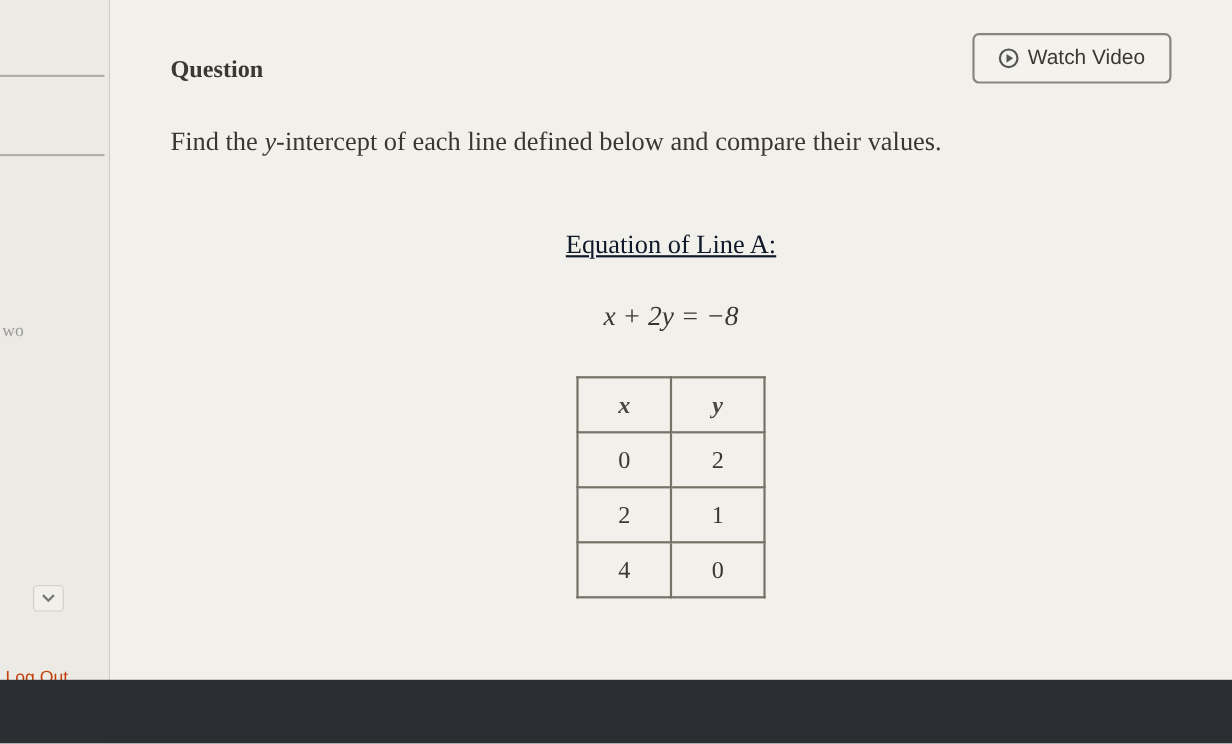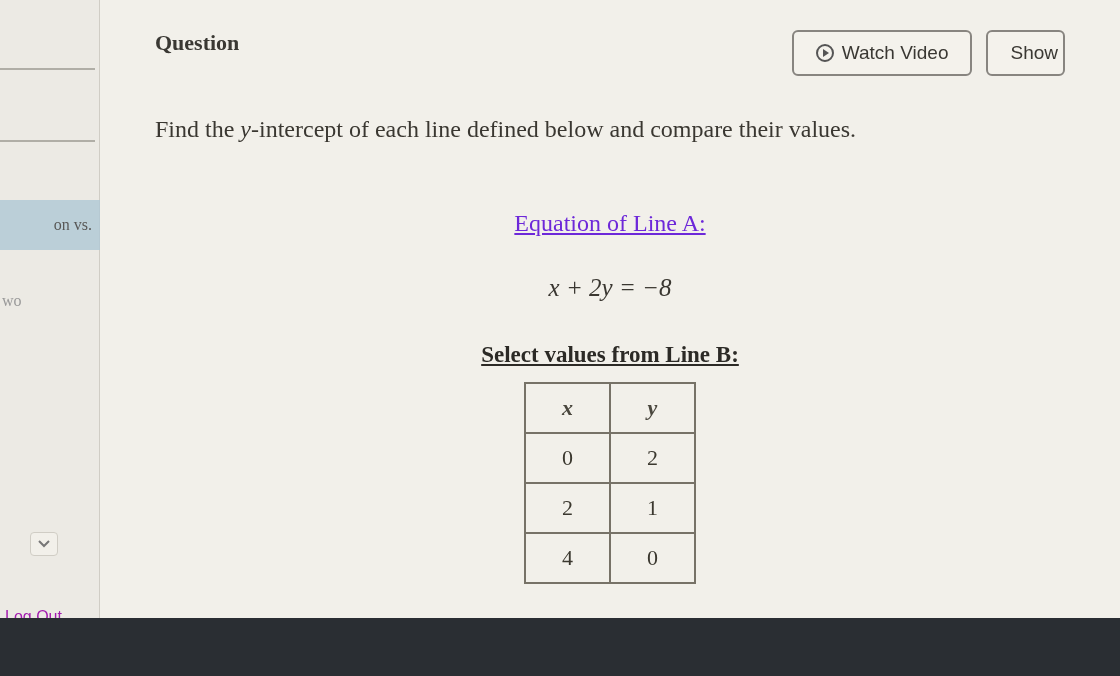--- a/index.html
+++ b/index.html
@@ -54,21 +54,21 @@
       left: 2px;
       font-size: 16px;
       color: #999;
     }
     .sidebar-text.two { top: 280px; margin-top: 12px; }
     .logout {
       position: absolute;
       left: 5px;
       bottom: 50px;
       font-size: 16px;
-      color: #a21caf;
+      color: #c2410c;
       font-family: Arial, sans-serif;
     }
     .chevron {
       position: absolute;
       left: 30px;
       bottom: 120px;
       width: 28px;
       height: 24px;
       background: #f2f0ea;
       border: 1px solid #d0cdc5;
@@ -84,21 +84,21 @@
       left: 100px;
       top: 0;
       right: 0;
       height: 618px;
       background: #f2f0ea;
       padding: 30px 55px;
     }
     .header-row {
       display: flex;
       justify-content: space-between;
-      align-items: flex-start;
+      align-items: flex-end;
       margin-bottom: 40px;
     }
     .question-label {
       font-size: 22px;
       font-weight: bold;
       color: #3a3833;
       font-family: Georgia, serif;
     }
     .right-buttons {
       display: flex;
@@ -144,21 +144,21 @@
       font-family: Georgia, serif;
     }
     .prompt .italic {
       font-style: italic;
     }
     .content-center {
       text-align: center;
     }
     .section-title {
       font-size: 24px;
-      color: #6d28d9;
+      color: #0f172a;
       text-decoration: underline;
       font-family: Georgia, serif;
       margin-bottom: 10px;
     }
     .equation {
       font-size: 25px;
       color: #3a3731;
       font-family: Georgia, serif;
       margin-bottom: 40px;
       font-style: italic;
@@ -202,23 +202,20 @@
       height: 58px;
       background: #2a2e33;
     }
   </style>
 </head>
 <body>
 
 <div class="sidebar">
   <div class="sidebar-separator a"></div>
   <div class="sidebar-separator b"></div>
-  <div class="sidebar-active">
-    <span>on vs.</span>
-  </div>
   <div class="sidebar-text two">
     <span>wo</span>
   </div>
   <div class="chevron">
     <svg width="12" height="8" viewBox="0 0 12 8">
         <path d="M1 1 L6 6 L11 1" stroke="#777" stroke-width="2" fill="none"></path>
       </svg>
   </div>
   <div class="logout">
     <span>Log Out</span>
@@ -228,37 +225,33 @@
 <div class="main">
   <div class="header-row">
     <div class="question-label">Question</div>
     <div class="right-buttons">
       <div class="btn">
         <span class="play-icon">
             <span class="play-triangle"></span>
           </span>
         <span>Watch Video</span>
       </div>
-      <div class="btn show">
-        <span>Show</span>
-      </div>
     </div>
   </div>
 
   <div class="prompt">
     <span>Find the </span><span class="italic">y</span><span>-intercept of each line defined below and compare their values.</span>
   </div>
 
   <div class="content-center">
     <div class="section-title">Equation of Line A:</div>
     <div class="equation">
       <span class="var">x</span><span> + 2</span><span class="var">y</span><span> = </span><span>−8</span>
     </div>
 
-    <div class="section-title2">Select values from Line B:</div>
     <table class="data-table">
       <tbody>
           <tr>
         <th>x</th>
         <th>y</th>
       </tr>
       <tr>
         <td>0</td>
         <td>2</td>
       </tr>

